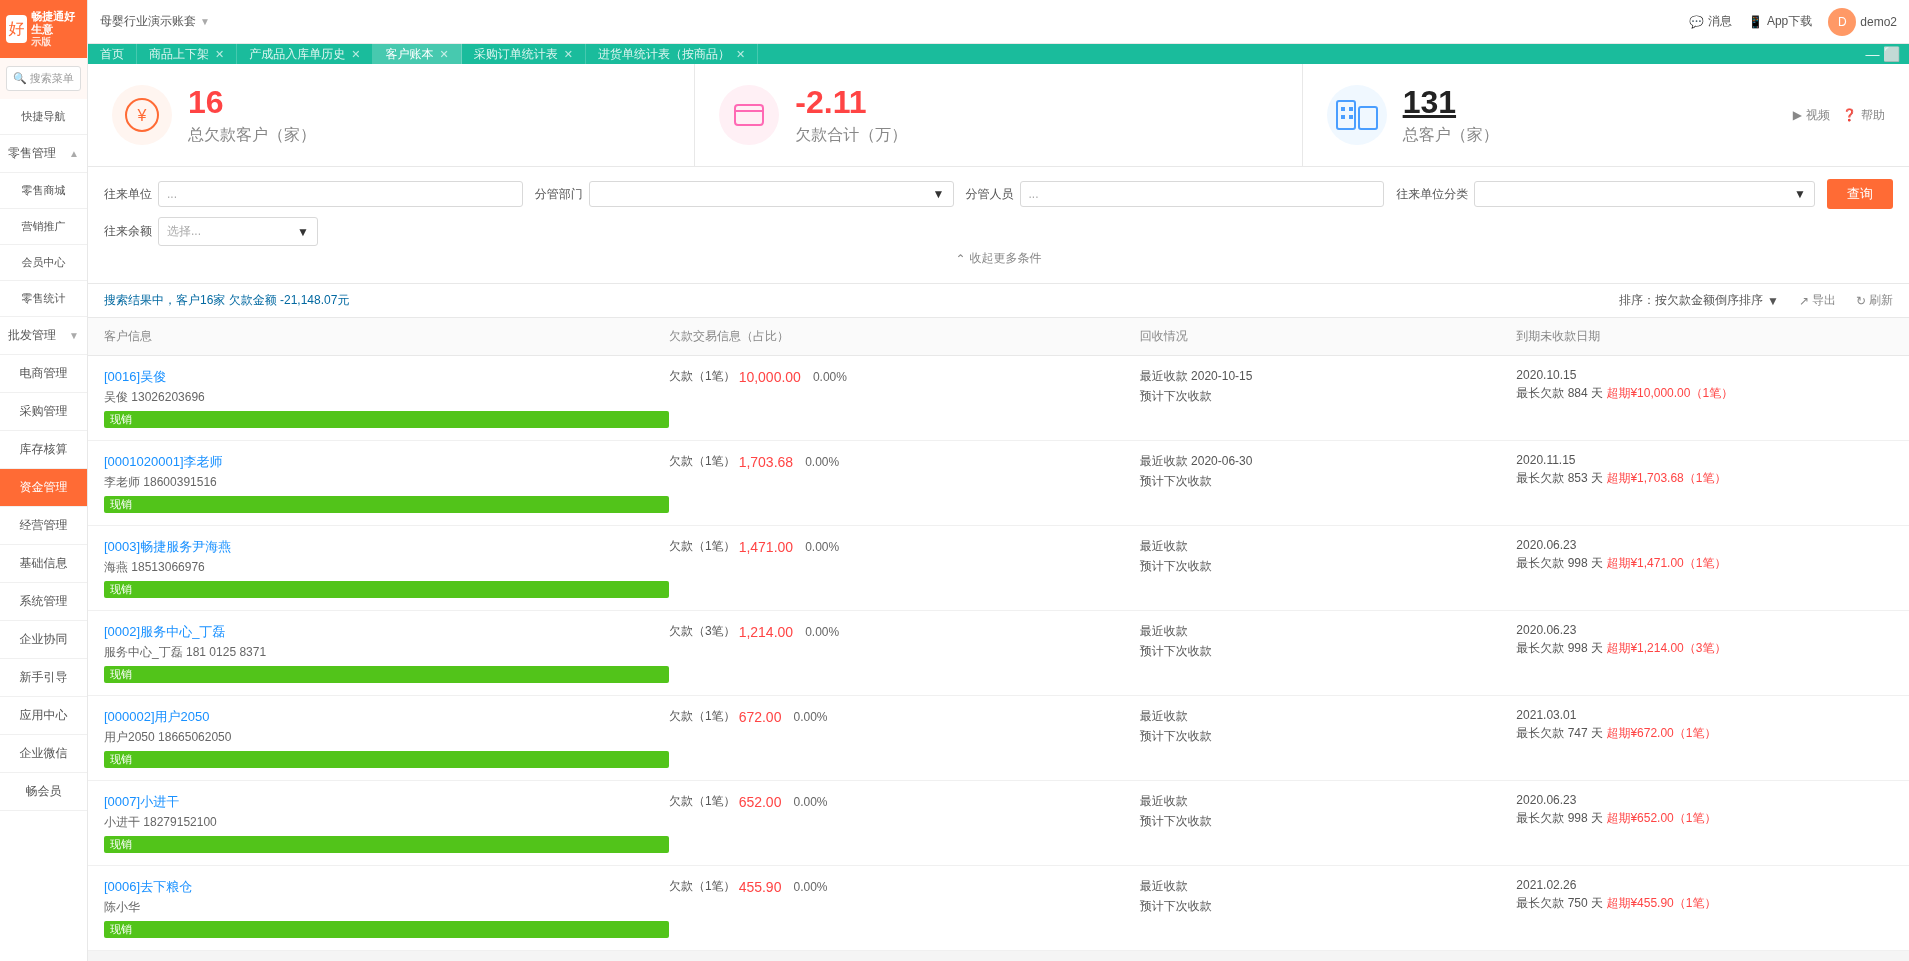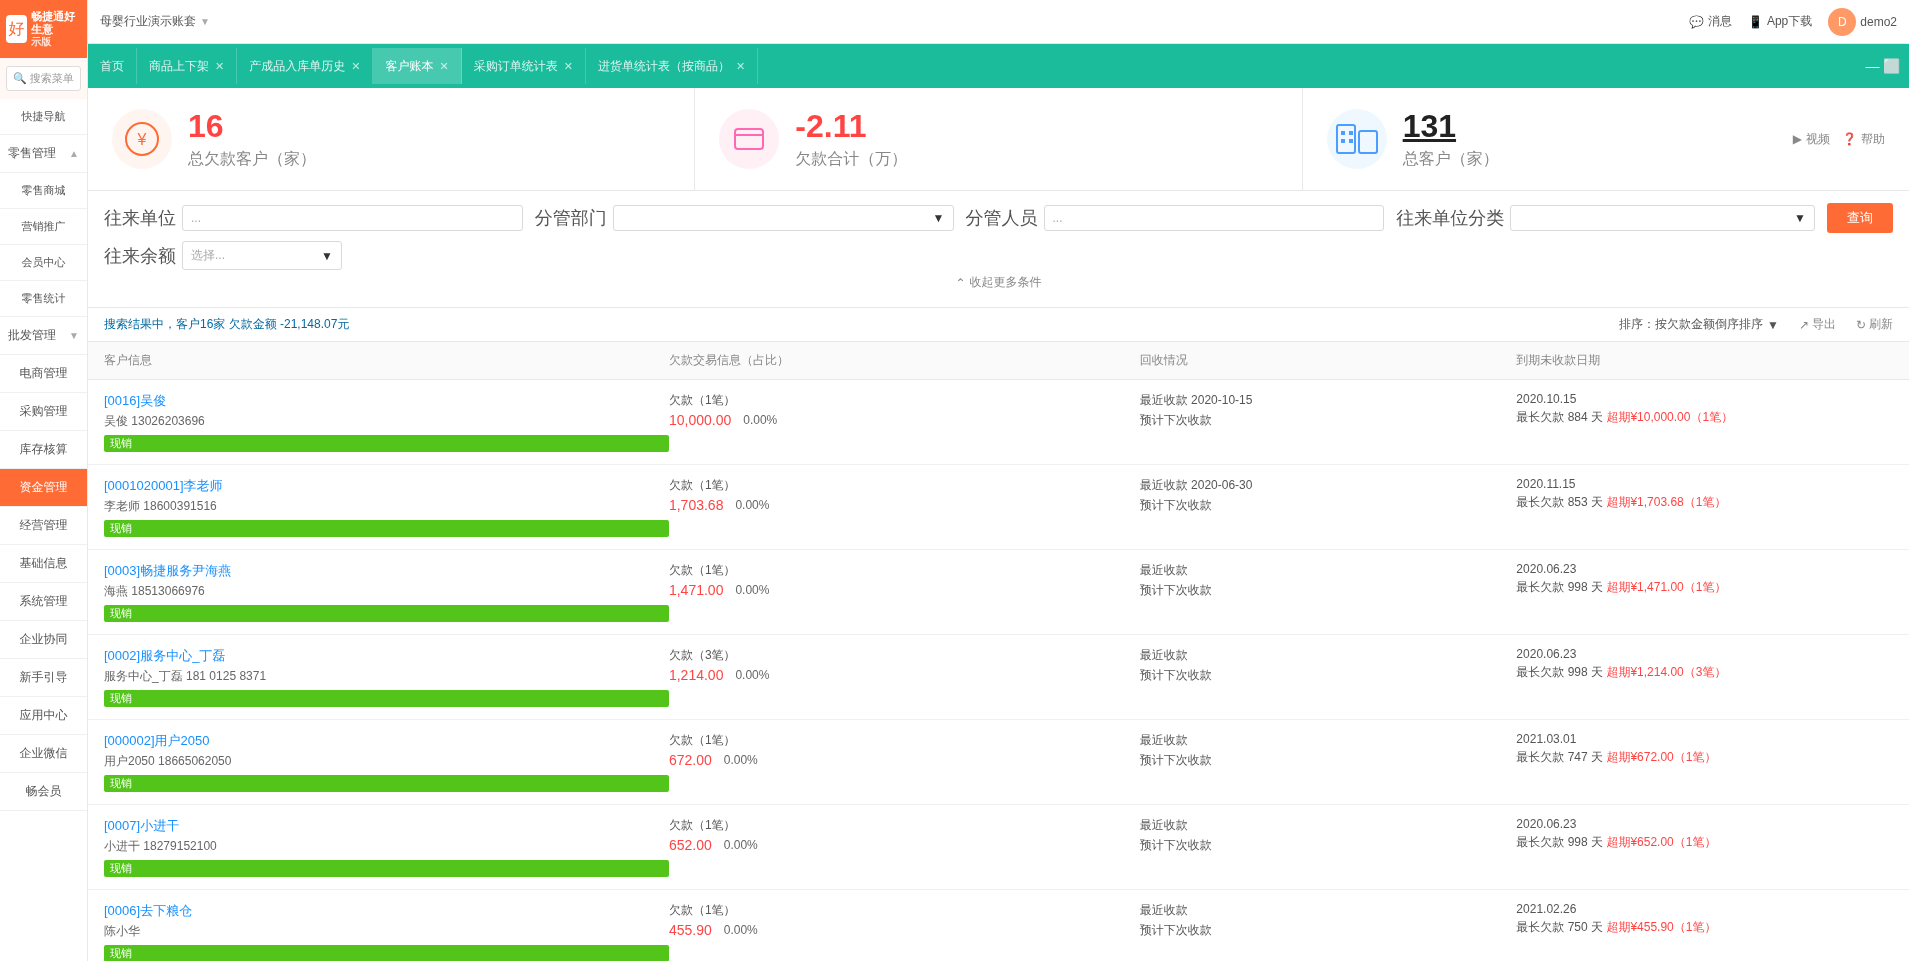--- a/index.html
+++ b/index.html
@@ -23,21 +23,21 @@
 
     
     .top-header { background: #fff; border-bottom: 1px solid #e8e8e8; height: 44px; display: flex; align-items: center; justify-content: space-between; padding: 0 12px; flex-shrink: 0; }
     .top-header-left { display: flex; align-items: center; gap: 16px; }
     .company-selector { display: flex; align-items: center; gap: 4px; color: #555; font-size: 12px; cursor: pointer; }
     .top-header-right { display: flex; align-items: center; gap: 16px; font-size: 12px; color: #555; }
     .header-btn { display: flex; align-items: center; gap: 4px; cursor: pointer; }
     .avatar { width: 28px; height: 28px; border-radius: 50%; background: #ff9966; display: flex; align-items: center; justify-content: center; color: #fff; font-size: 12px; }
 
     
-    .tab-bar { background: #1abc9c; display: flex; align-items: center; padding: 0; flex-shrink: 0; height: 44px; }
+    .tab-bar { background: #1abc9c; display: flex; align-items: center; padding: 0; flex-shrink: 0; height: 20px; }
     .tab-item { padding: 0 12px; height: 36px; display: flex; align-items: center; gap: 4px; font-size: 12px; color: rgba(255,255,255,0.85); cursor: pointer; border-right: 1px solid rgba(255,255,255,0.2); white-space: nowrap; }
     .tab-item.active { background: rgba(255,255,255,0.2); color: #fff; }
     .tab-close { color: rgba(255,255,255,0.7); font-size: 11px; margin-left: 2px; }
     .tab-spacer { flex: 1; }
     .tab-actions { display: flex; align-items: center; padding: 0 8px; gap: 4px; }
     .tab-action-btn { color: rgba(255,255,255,0.85); font-size: 14px; cursor: pointer; }
 
     
     .content { flex: 1; overflow-y: auto; background: #f5f5f5; }
 
@@ -53,21 +53,21 @@
     .stat-value { font-size: 32px; font-weight: bold; }
     .stat-value.red { color: #ff4444; }
     .stat-value.black { color: #222; font-weight: 900; text-decoration: underline; }
     .stat-label { font-size: 16px; color: #888; margin-top: 4px; }
     .stat-card-actions { margin-left: auto; display: flex; gap: 12px; font-size: 12px; color: #888; }
 
     
     .filter-area { background: #fff; margin: 0; padding: 12px 16px; border-bottom: 1px solid #e8e8e8; }
     .filter-row { display: flex; align-items: center; gap: 12px; margin-bottom: 8px; }
     .filter-item { display: flex; align-items: center; gap: 6px; flex: 1; }
-    .filter-label { font-size: 18px; color: #555; white-space: nowrap; flex-shrink: 0; }
+    .filter-label { font-size: 12px; color: #555; white-space: nowrap; flex-shrink: 0; }
     .filter-input { flex: 1; border: 1px solid #d9d9d9; border-radius: 3px; padding: 5px 8px; font-size: 12px; color: #333; display: flex; align-items: center; justify-content: space-between; cursor: pointer; background: #fff; }
     .filter-select { flex: 1; border: 1px solid #d9d9d9; border-radius: 3px; padding: 5px 8px; font-size: 12px; color: #333; display: flex; align-items: center; justify-content: space-between; cursor: pointer; background: #fff; }
     .filter-btn { background: #ff6b35; color: #fff; border: none; border-radius: 3px; padding: 6px 20px; font-size: 13px; cursor: pointer; white-space: nowrap; }
     .filter-row2 { display: flex; align-items: center; gap: 12px; }
     .collapse-btn { display: flex; align-items: center; gap: 4px; color: #888; font-size: 12px; cursor: pointer; justify-content: center; padding: 4px 0; }
 
     
     .results-bar { background: #fff; padding: 8px 16px; display: flex; align-items: center; justify-content: space-between; border-bottom: 1px solid #e8e8e8; font-size: 12px; }
     .results-info { color: #555; }
     .results-info span { color: #0369a1; }
@@ -76,21 +76,21 @@
     .action-btn2 { display: flex; align-items: center; gap: 3px; cursor: pointer; color: #888; }
 
     
     .table-container { background: #fff; }
     .table-header { display: grid; grid-template-columns: 3fr 2.5fr 2fr 2fr; padding: 10px 16px; background: #fafafa; border-bottom: 1px solid #e8e8e8; font-size: 12px; color: #888; font-weight: 500; }
     .table-row { display: grid; grid-template-columns: 3fr 2.5fr 2fr 2fr; padding: 12px 16px; border-bottom: 1px solid #f0f0f0; align-items: start; }
     .customer-info { display: flex; flex-direction: column; gap: 3px; }
     .customer-name { color: #1890ff; font-size: 13px; cursor: pointer; }
     .customer-detail { color: #666; font-size: 12px; }
     .customer-tag { display: inline-block; background: #52c41a; color: #fff; font-size: 11px; padding: 1px 6px; border-radius: 2px; margin-top: 2px; }
-    .debt-info { display: flex; flex-direction: column; gap: 3px; }
+    .debt-info { display: flex; flex-direction: row; gap: 3px; }
     .debt-count { color: #555; font-size: 12px; }
     .debt-amount { color: #ff4444; font-size: 14px; font-weight: 500; }
     .debt-percent { color: #666; font-size: 12px; }
     .debt-row { display: flex; align-items: center; gap: 12px; }
     .recovery-info { display: flex; flex-direction: column; gap: 3px; font-size: 12px; color: #555; }
     .overdue-info { display: flex; flex-direction: column; gap: 3px; font-size: 12px; color: #555; }
     .overdue-link { color: #ff4444; font-size: 12px; cursor: pointer; }
 
     
     .content::-webkit-scrollbar { width: 6px; }

